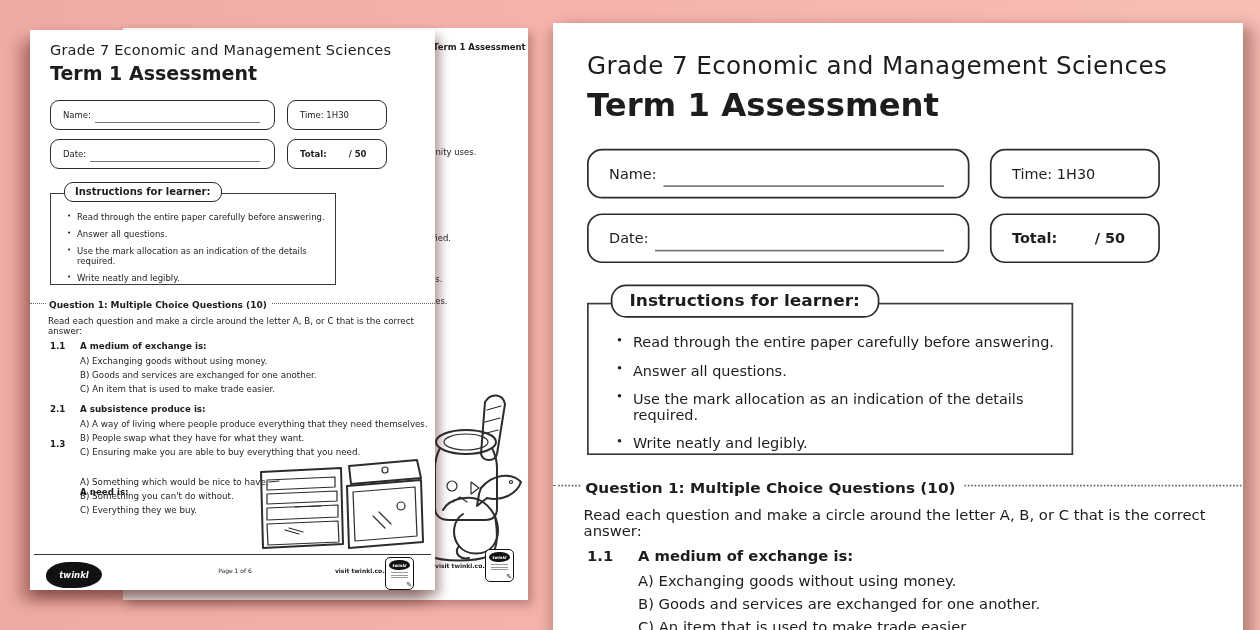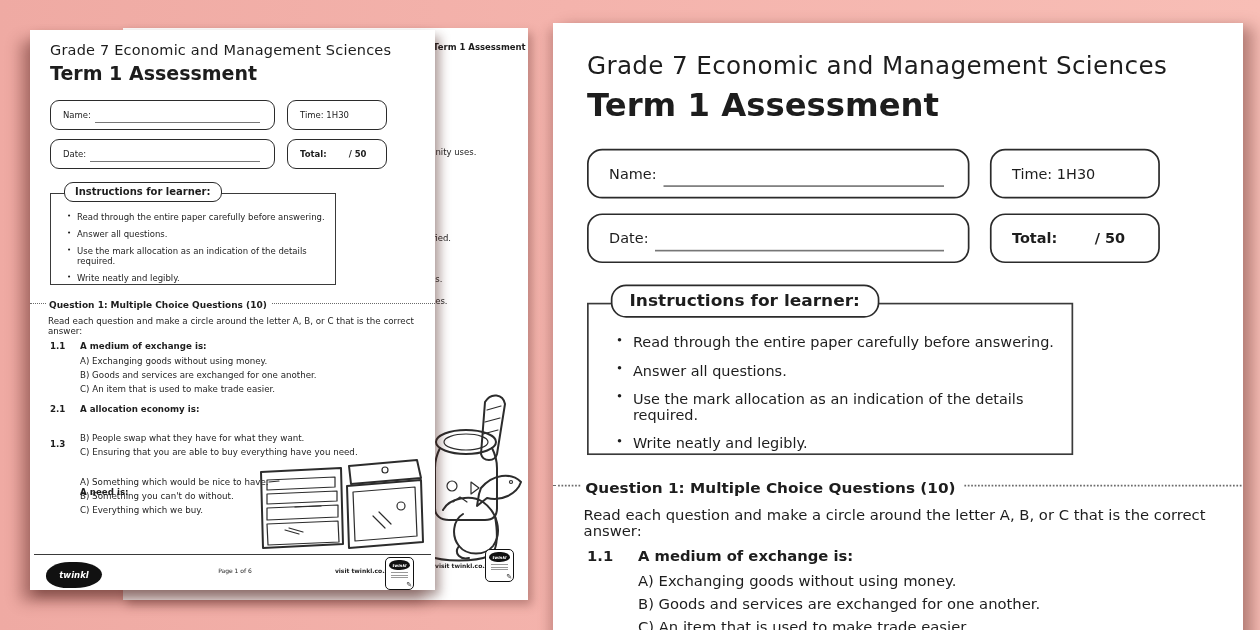--- a/index.html
+++ b/index.html
@@ -191,29 +191,30 @@
     </div>
     <div class="abs qintro">Read each question and make a circle around the letter A, B, or C that is the correct answer:</div>
 
     <div class="abs qnum" style="top:311px;">1.1</div>
     <div class="abs qtext" style="top:311px;">A medium of exchange is:</div>
     <div class="abs qopt" style="top:326px;">A) Exchanging goods without using money.</div>
     <div class="abs qopt" style="top:340px;">B) Goods and services are exchanged for one another.</div>
     <div class="abs qopt" style="top:354px;">C) An item that is used to make trade easier.</div>
 
     <div class="abs qnum" style="top:374px;">2.1</div>
-    <div class="abs qtext" style="top:374px;">A allocation economy is:</div>
+    <div class="abs qtext" style="top:374px;">A subsistence produce is:</div>
+    <div class="abs qopt" style="top:389px;">A) A way of living where people produce everything that they need themselves.</div>
     <div class="abs qopt" style="top:403px;">B) People swap what they have for what they want.</div>
-    <div class="abs qopt" style="top:417px;">C) Ensuring that you are able to buy everything have you need.</div>
+    <div class="abs qopt" style="top:417px;">C) Ensuring make you are able to buy everything that you need.</div>
 
     <div class="abs qnum" style="top:409px;">1.3</div>
     <div class="abs qtext" style="top:433px;margin-top:24px;">A need is:</div>
     <div class="abs qopt" style="top:447px;">A) Something which would be nice to have.</div>
     <div class="abs qopt" style="top:461px;">B) Something you can't do without.</div>
-    <div class="abs qopt" style="top:475px;">C) Everything which we buy.</div>
+    <div class="abs qopt" style="top:475px;">C) Everything they we buy.</div>
 
     <div class="abs wallet-art">
       <svg width="172" height="92" viewBox="0 0 172 92">
 
         <path class="ln" d="M6 14 L86 10 L88 86 L8 90 Z"></path>
         <path class="ln-thin" d="M12 22 L80 19 L80 29 L12 32 Z M12 36 L82 33 L82 43 L12 46 Z M12 50 L83 47 L83 59 L12 62 Z"></path>
         <path class="ln-thin" d="M14 24 L24 23 M40 49 L66 48"></path>
         <path class="ln-thin" d="M12 66 L83 63 L84 84 L13 87 Z"></path>
         <path class="ln-thin" d="M30 72 L44 76 M34 70 L48 74"></path>
 

